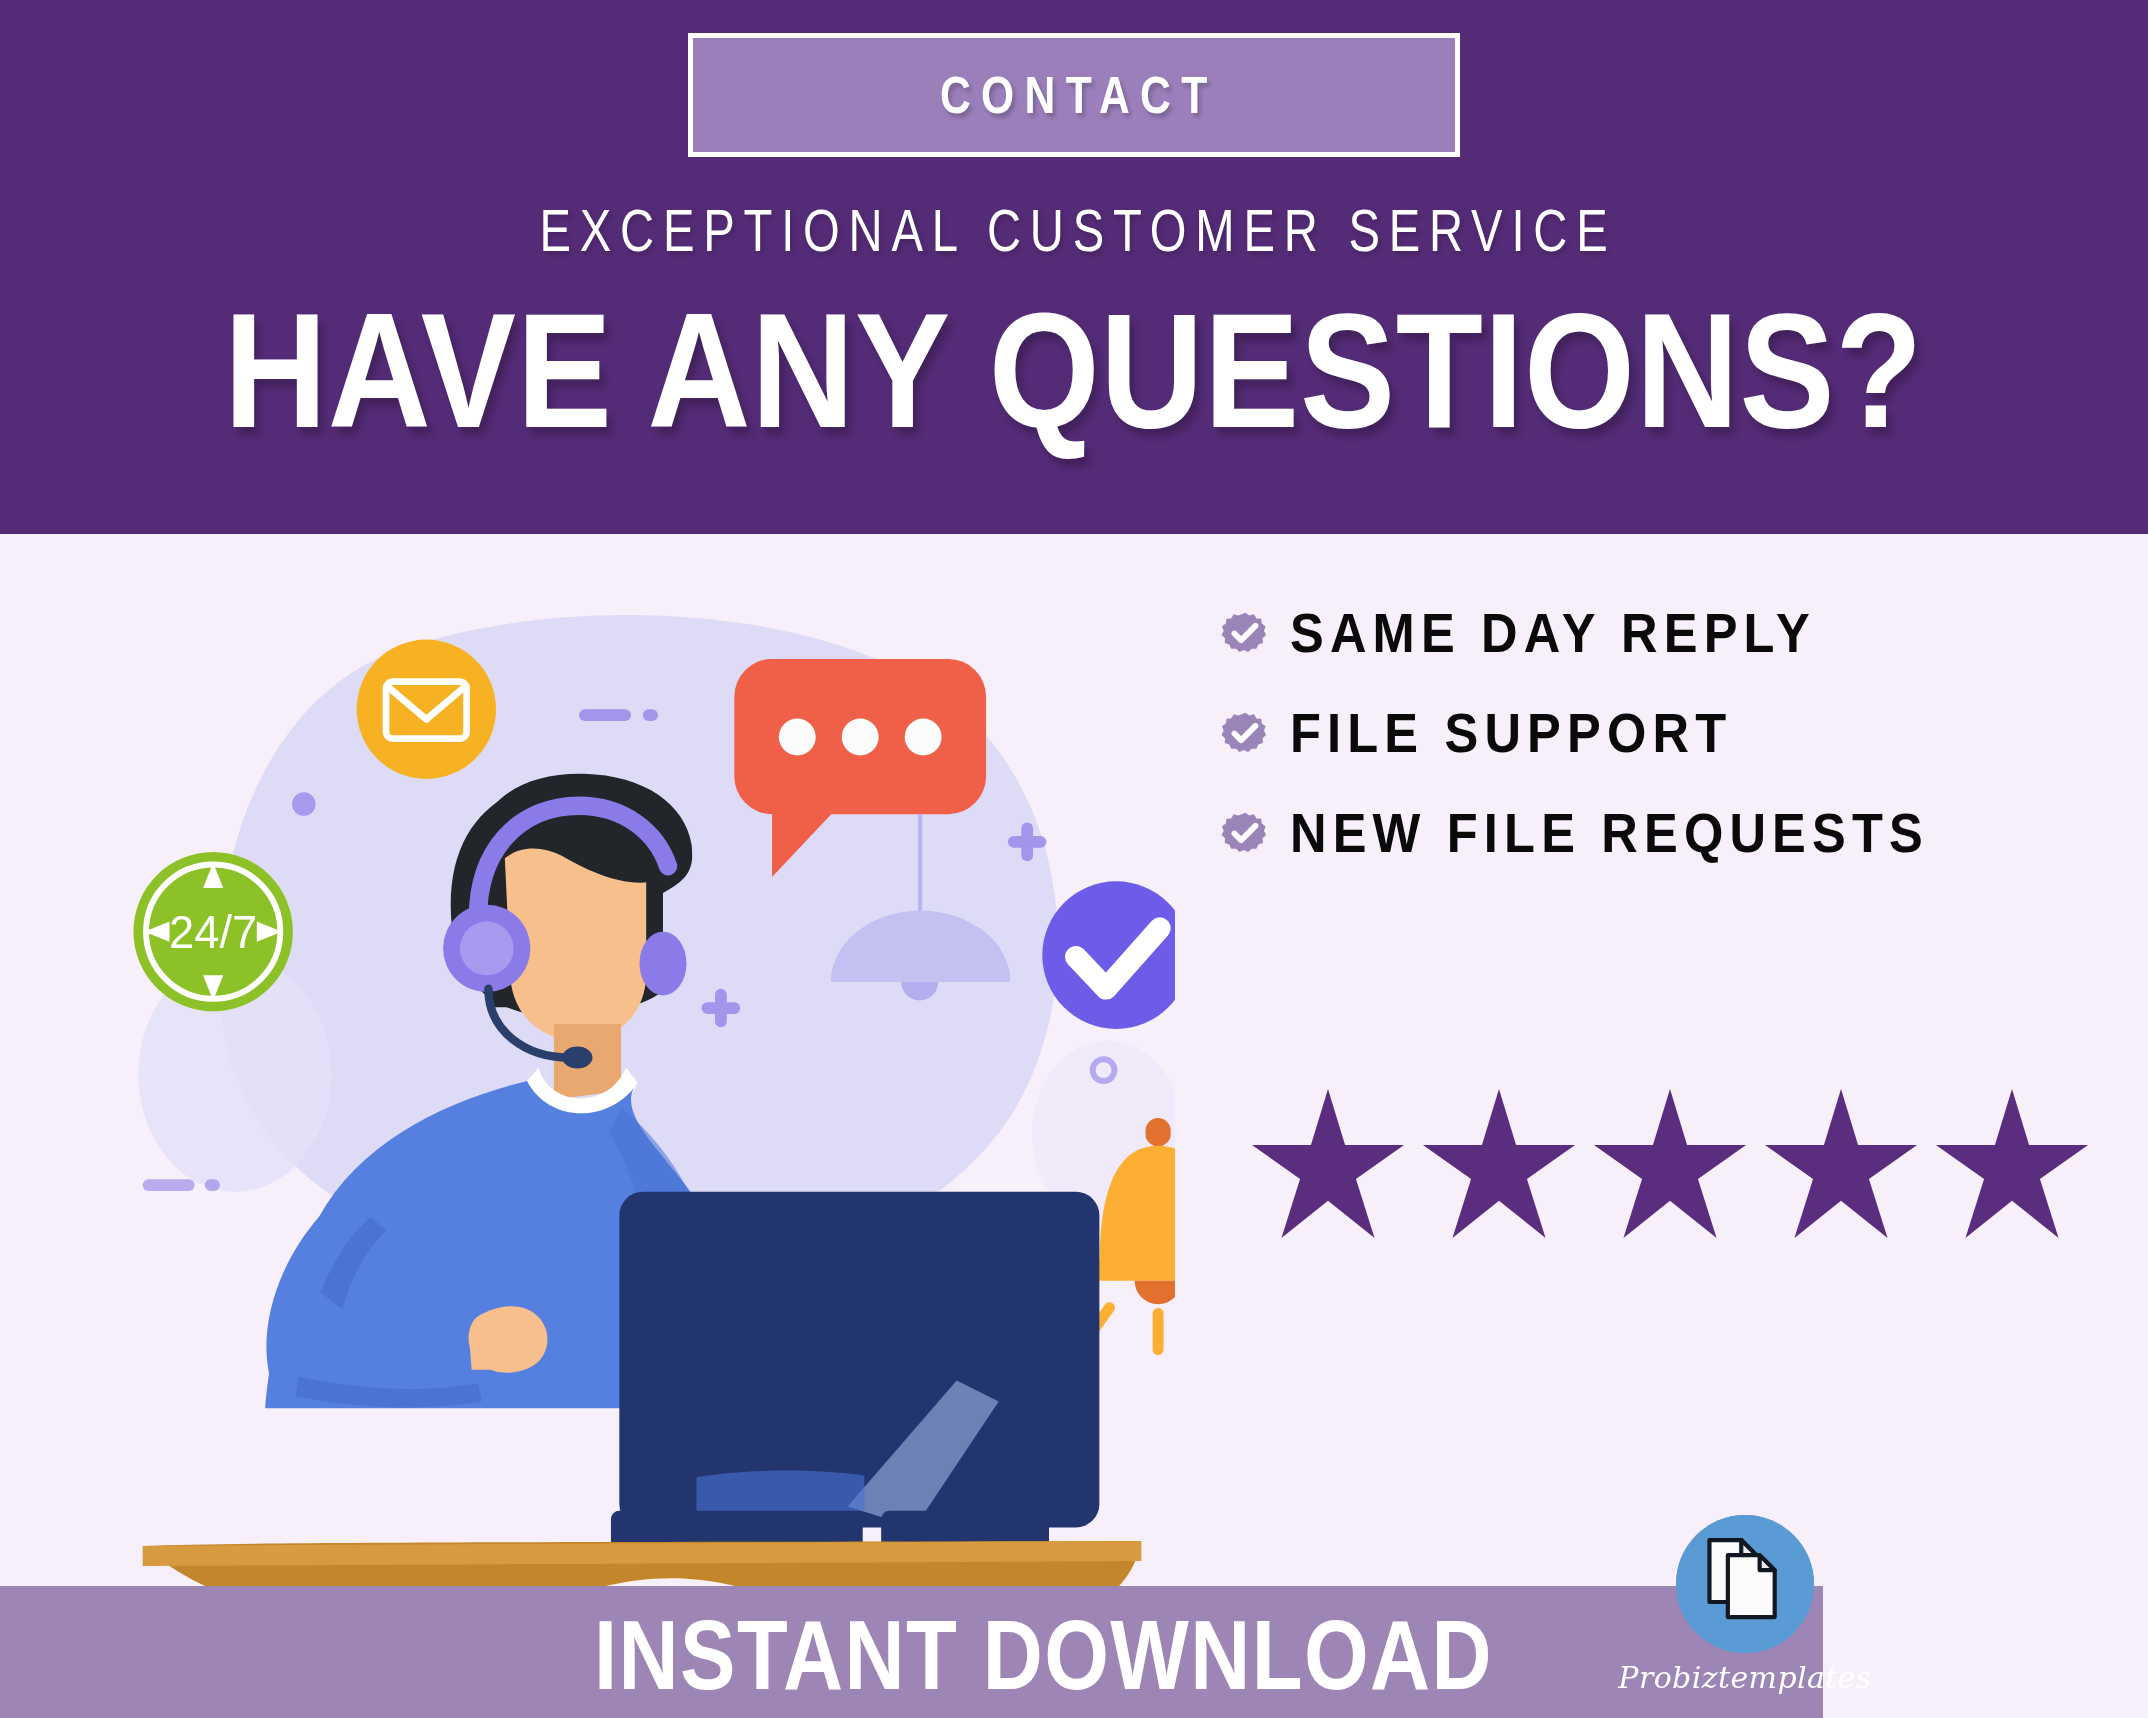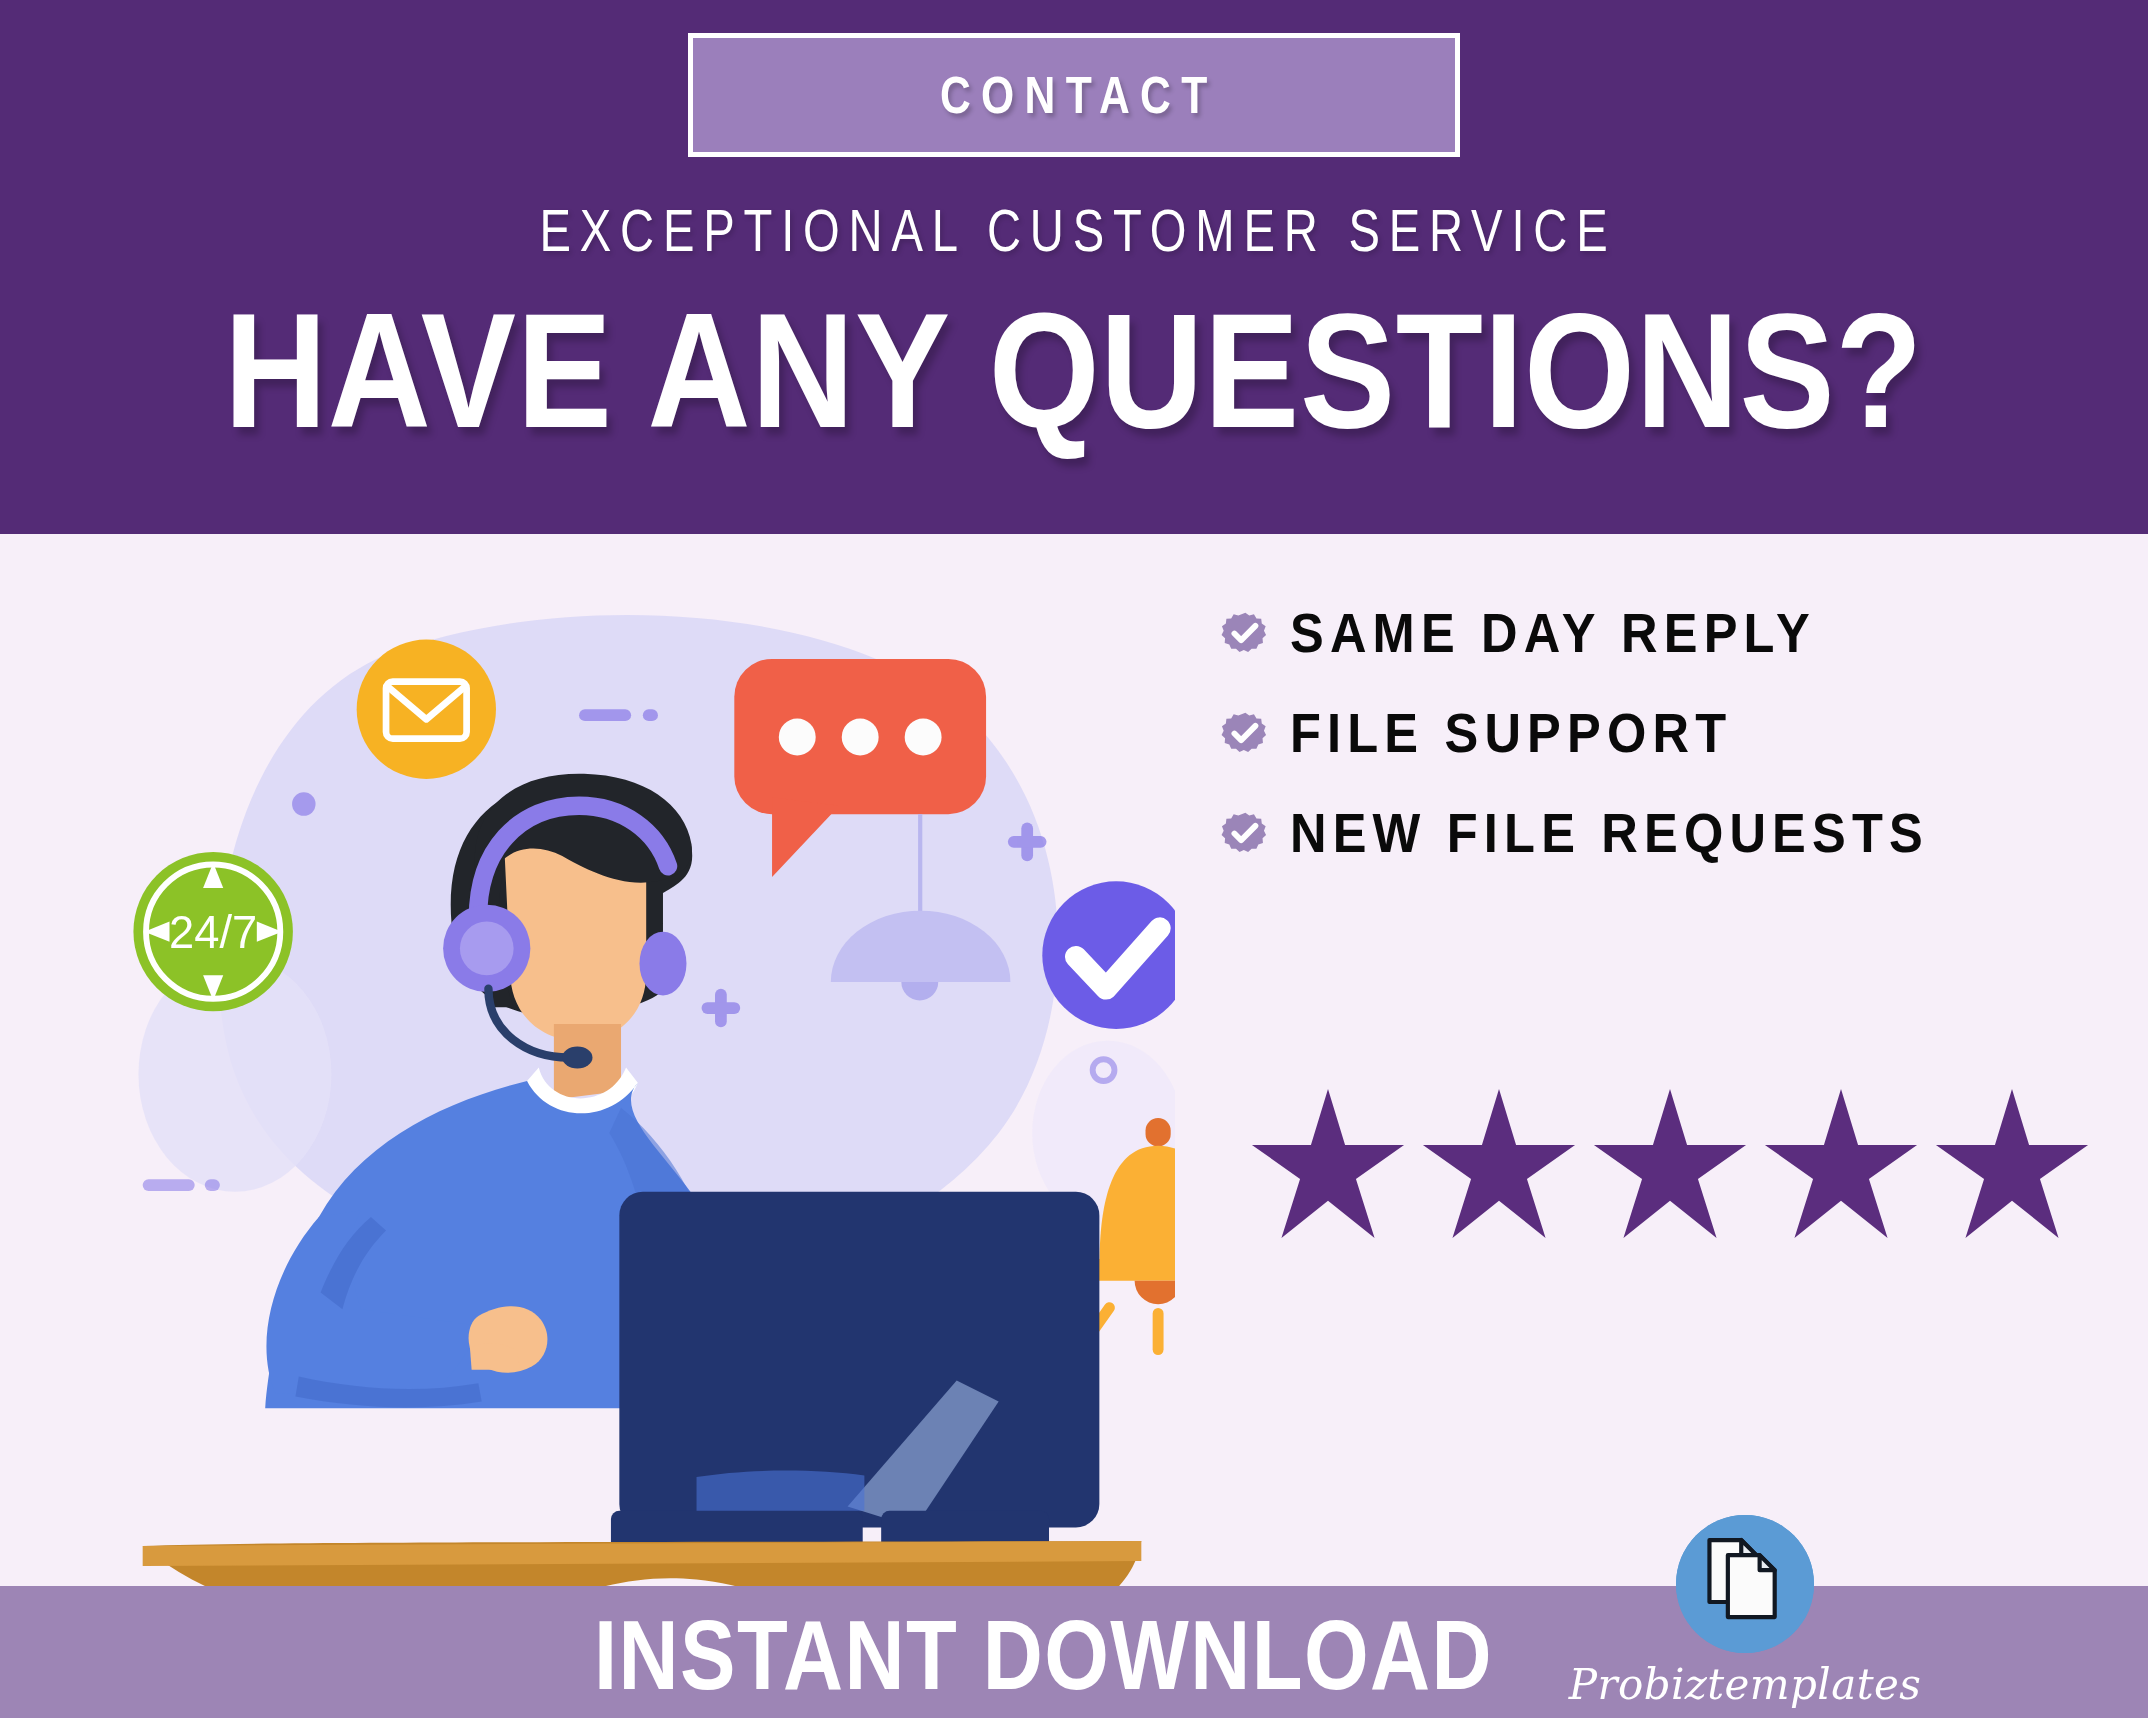--- a/index.html
+++ b/index.html
@@ -66,21 +66,21 @@
     line-height:1.0;
     letter-spacing:0.8px;
     text-shadow:5.9px 7.6px 8.4px rgba(0,0,0,0.22);
     transform:scaleX(0.87);
     white-space:nowrap;
   }
 
   
   .footer {
     position:absolute; left:0; top:1586px;
-    width:2148px; height:133px;
+    width:1823px; height:133px;
     background:#9d85b5;
   }
   .footer-label {
     position:absolute; left:594px; top:11.7px;
     color:#ffffff;
     font-size:99px;
     font-weight:700;
     letter-spacing:1.7px;
     transform:scaleX(0.84);
     transform-origin:left center;
@@ -95,21 +95,21 @@
   }
   .brand-circle {
     width:138px; height:138px;
     border-radius:50%;
     background:#5b9bd5;
     position:relative;
   }
   .brand-name {
     margin-top:6.7px;
     color:#ffffff;
-    font-size:42px;
+    font-size:30px;
     font-family:"DejaVu Serif", serif;
     font-style:italic;
     letter-spacing:0.4px;
     white-space:nowrap;
   }
 
   
   .features {
     position:absolute; left:1221px; top:601px;
     display:flex; flex-direction:column;

